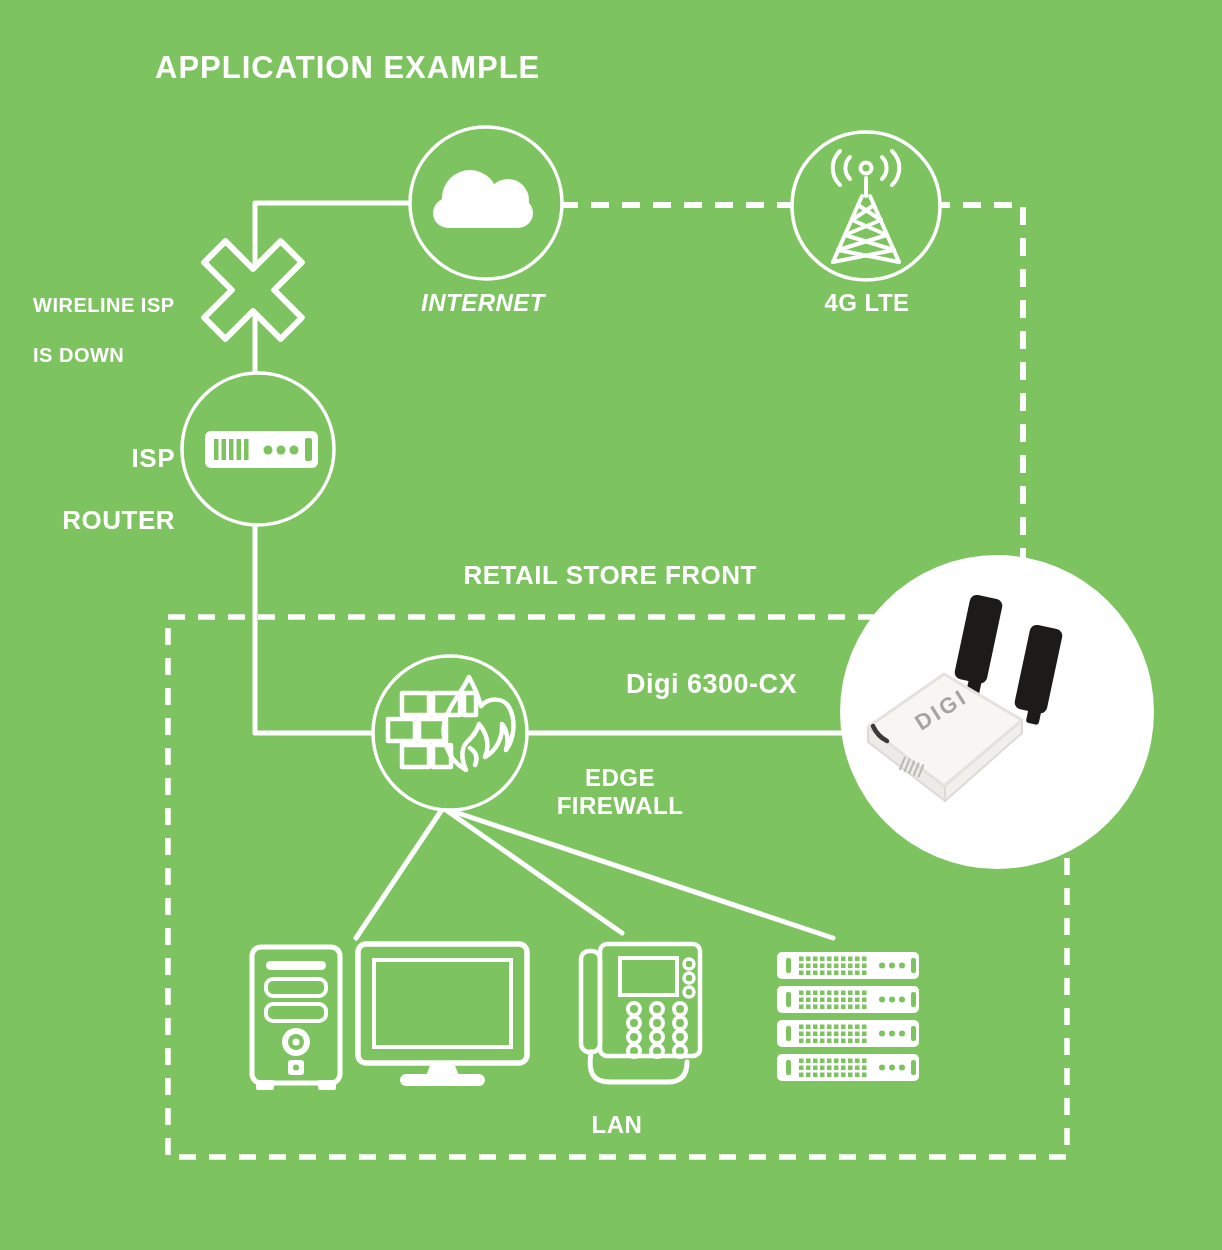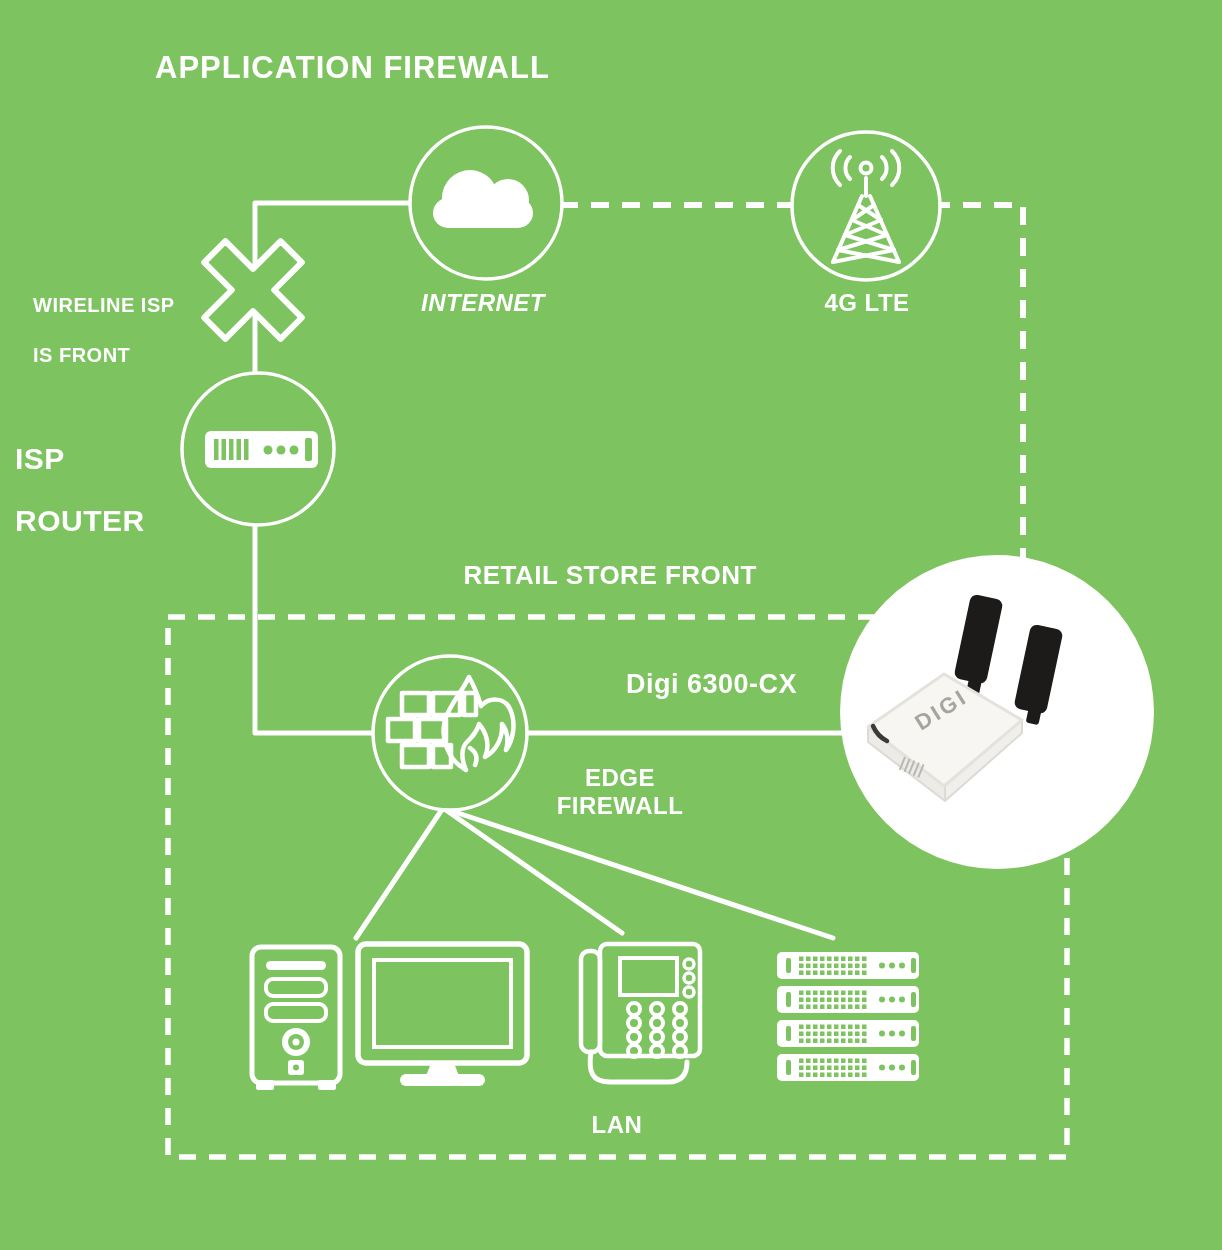--- a/index.html
+++ b/index.html
@@ -5,21 +5,21 @@
   html,body{margin:0;padding:0;}
   body{width:1222px;height:1250px;overflow:hidden;background:#7DC35F;
        font-family:"Liberation Sans", sans-serif;}
   .canvas{position:relative;width:1222px;height:1250px;background:#7DC35F;}
   svg.art{position:absolute;left:0;top:0;}
   .lbl{position:absolute;color:#FFFFFF;font-weight:700;line-height:1.15;
        letter-spacing:0.5px;white-space:pre-line;}
   .title{font-size:31px;letter-spacing:1px;}
   .node-label{font-size:24px;text-align:center;}
   .small-note{font-size:20px;text-align:left;line-height:25px;}
-  .router-label{font-size:30px;text-align:left;line-height:31px;}
+  .router-label{font-size:26px;text-align:right;line-height:31px;}
   .zone-label{font-size:26px;text-align:right;letter-spacing:0.5px;}
   .product-label{font-size:27px;}
 </style>
 </head>
 <body>
 
 <div class="canvas">
 
 <svg class="art" width="1222" height="1250" viewBox="0 0 1222 1250">
 
@@ -373,29 +373,29 @@
               <rect x="841" y="970.5" width="4.5" height="4.5"></rect>
               <rect x="848" y="970.5" width="4.5" height="4.5"></rect>
               <rect x="855" y="970.5" width="4.5" height="4.5"></rect>
               <rect x="862" y="970.5" width="4.5" height="4.5"></rect>
         </g>
       </g>
     </g>
   </g>
 </svg>
 
-<div class="lbl title" style="left:155px;top:50px;">APPLICATION FIREWALL</div>
+<div class="lbl title" style="left:155px;top:50px;">APPLICATION EXAMPLE</div>
 
 <div class="lbl node-label" style="left:383px;top:289px;width:200px;font-style:italic;">INTERNET</div>
 
 <div class="lbl node-label" style="left:767px;top:289px;width:200px;">4G LTE</div>
 
 <div class="lbl small-note" style="left:33px;top:268px;width:170px;">
   <div>WIRELINE ISP</div>
-  <div>IS FRONT</div>
+  <div>IS DOWN</div>
 </div>
 
 <div class="lbl router-label" style="left:15px;top:412px;width:160px;">
   <div>ISP</div>
   <div>ROUTER</div>
 </div>
 
 <div class="lbl zone-label" style="left:457px;top:561px;width:300px;">RETAIL STORE FRONT</div>
 
 <div class="lbl product-label" style="left:626px;top:669px;width:200px;">Digi 6300-CX</div>

